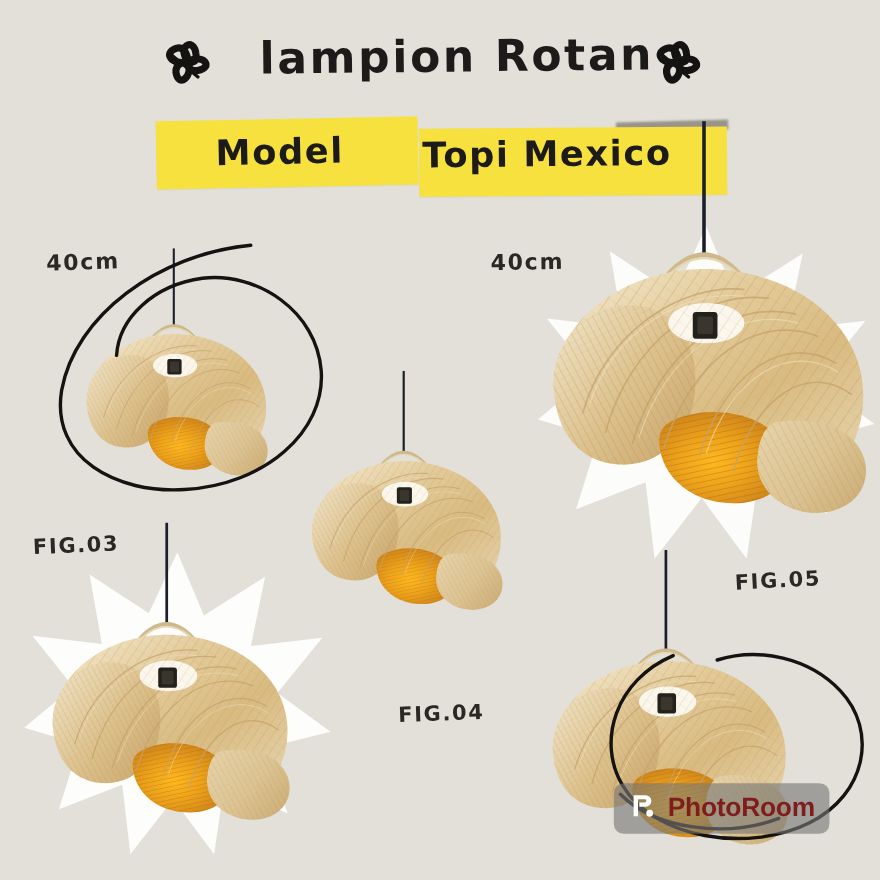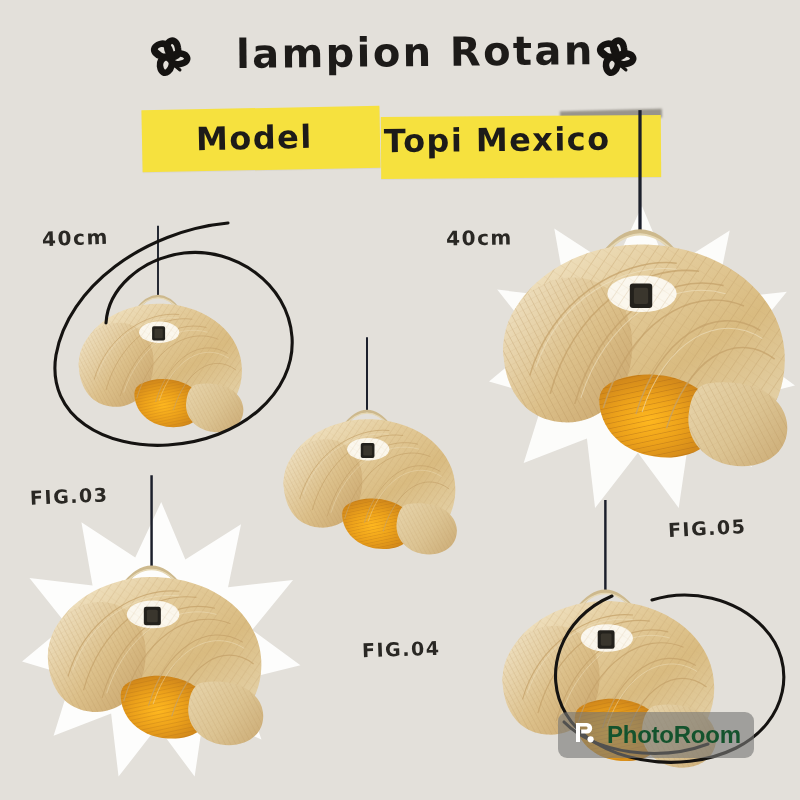--- a/index.html
+++ b/index.html
@@ -70,21 +70,21 @@
 
   
   .watermark{
     position:absolute;left:558px;top:712px;
     width:196px;height:46px;border-radius:9px;
     background:rgba(120,120,118,.62);
     display:flex;align-items:center;gap:9px;
     padding:0 14px;box-sizing:border-box;
   }
   .wm-text{
-    color:#14532d;font-size:24px;font-weight:700;letter-spacing:-.01em;
+    color:#7f1d1d;font-size:24px;font-weight:700;letter-spacing:-.01em;
     font-family:"Liberation Sans", sans-serif;
   }
   .wm-logo{flex:0 0 auto;}
 </style>
 </head>
 <body>
 
 <div id="stage">
 
   <svg width="0" height="0" style="position:absolute" aria-hidden="true">

